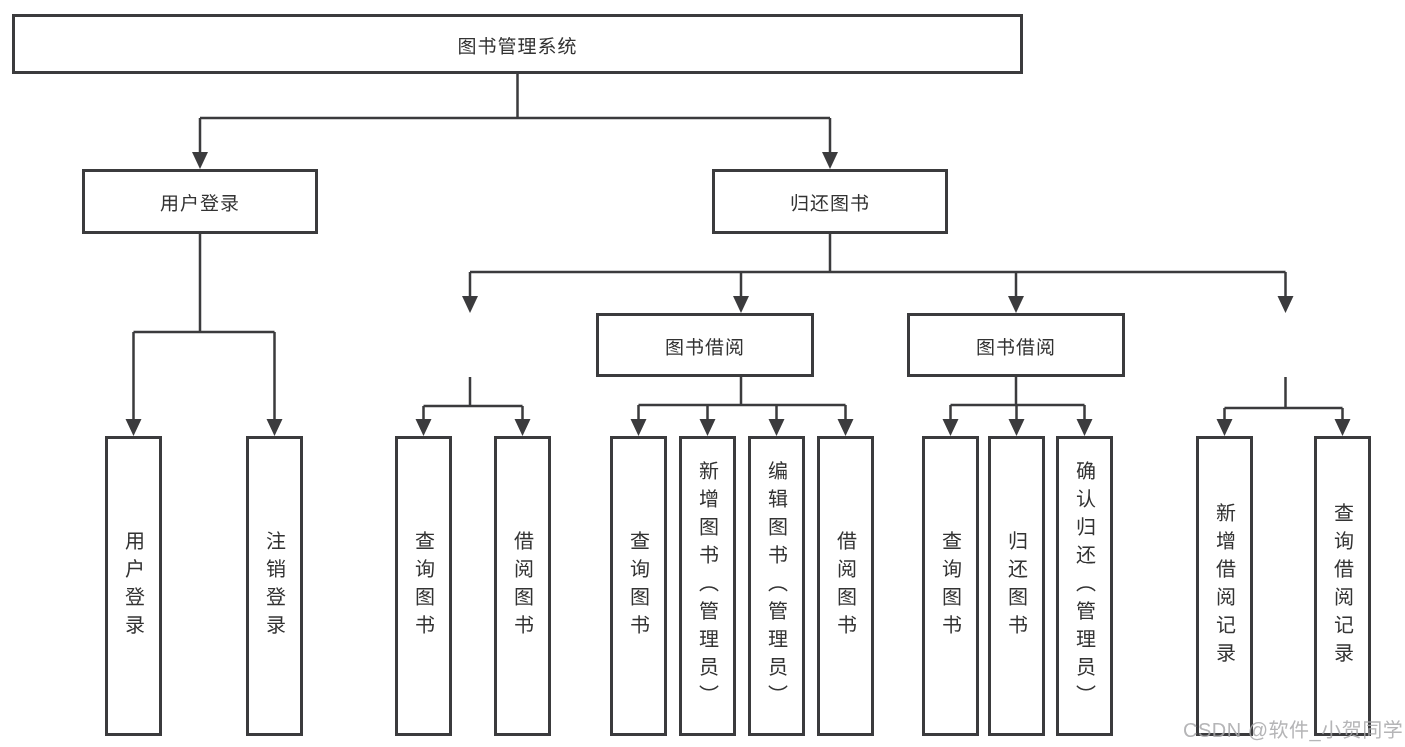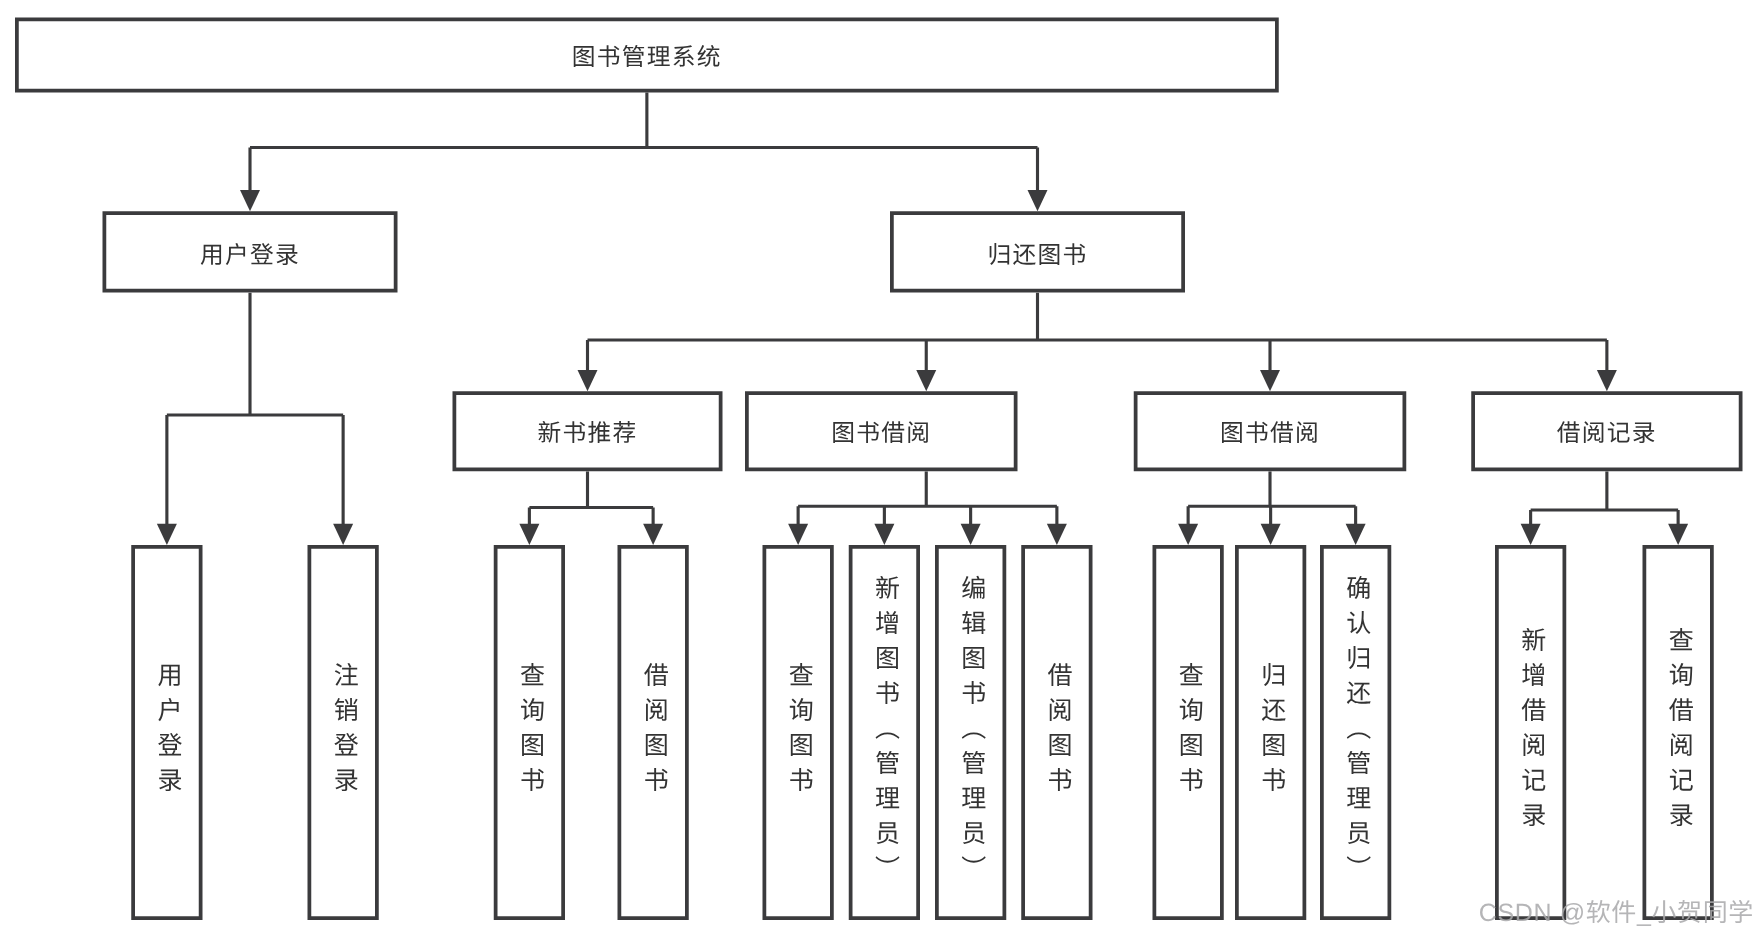--- a/index.html
+++ b/index.html
@@ -94,31 +94,25 @@
     <span>图书管理系统</span>
   </div>
 
   <div class="node hnode" style="left:82px;top:169px;width:236px;height:65px">
     <span>用户登录</span>
   </div>
   <div class="node hnode" style="left:712px;top:169px;width:236px;height:65px">
     <span>归还图书</span>
   </div>
 
-  <div class="node hnode" style="left:362px;top:313px;width:216px;height:64px">
-    <span>新书推荐</span>
-  </div>
   <div class="node hnode" style="left:596px;top:313px;width:218px;height:64px">
     <span>图书借阅</span>
   </div>
   <div class="node hnode" style="left:907px;top:313px;width:218px;height:64px">
     <span>图书借阅</span>
-  </div>
-  <div class="node hnode" style="left:1177px;top:313px;width:217px;height:64px">
-    <span>借阅记录</span>
   </div>
 
   <div class="node vnode" style="left:105px;top:436px">
     <span class="vtext">用户登录</span>
   </div>
   <div class="node vnode" style="left:246px;top:436px">
     <span class="vtext">注销登录</span>
   </div>
 
   <div class="node vnode" style="left:395px;top:436px">

